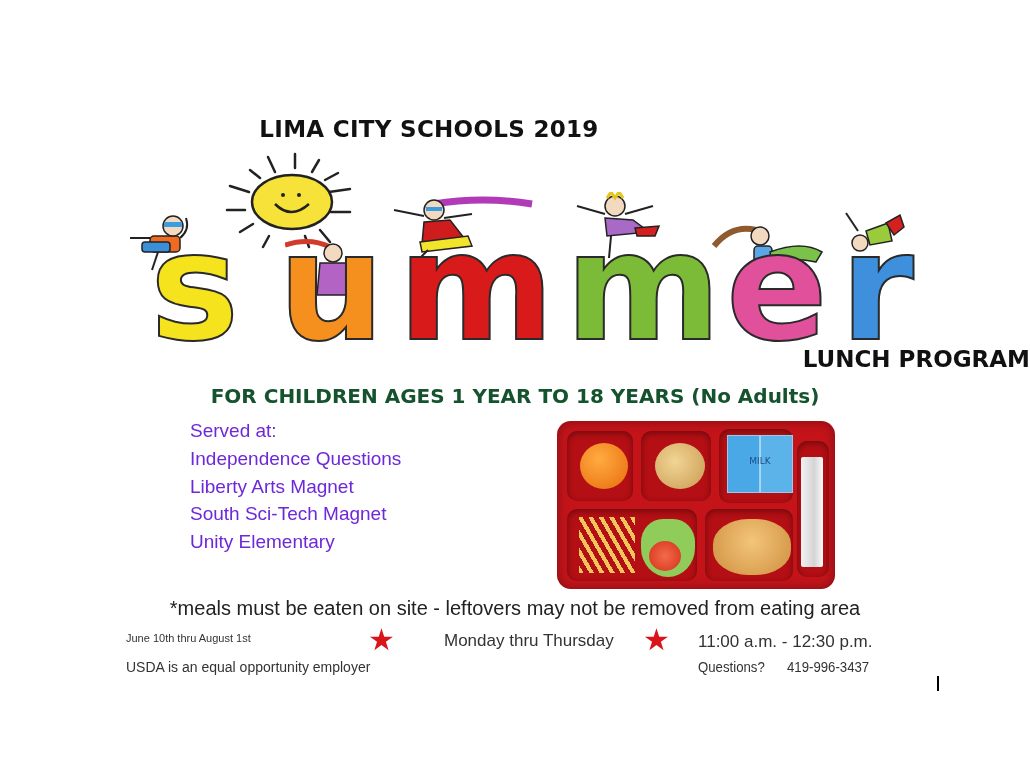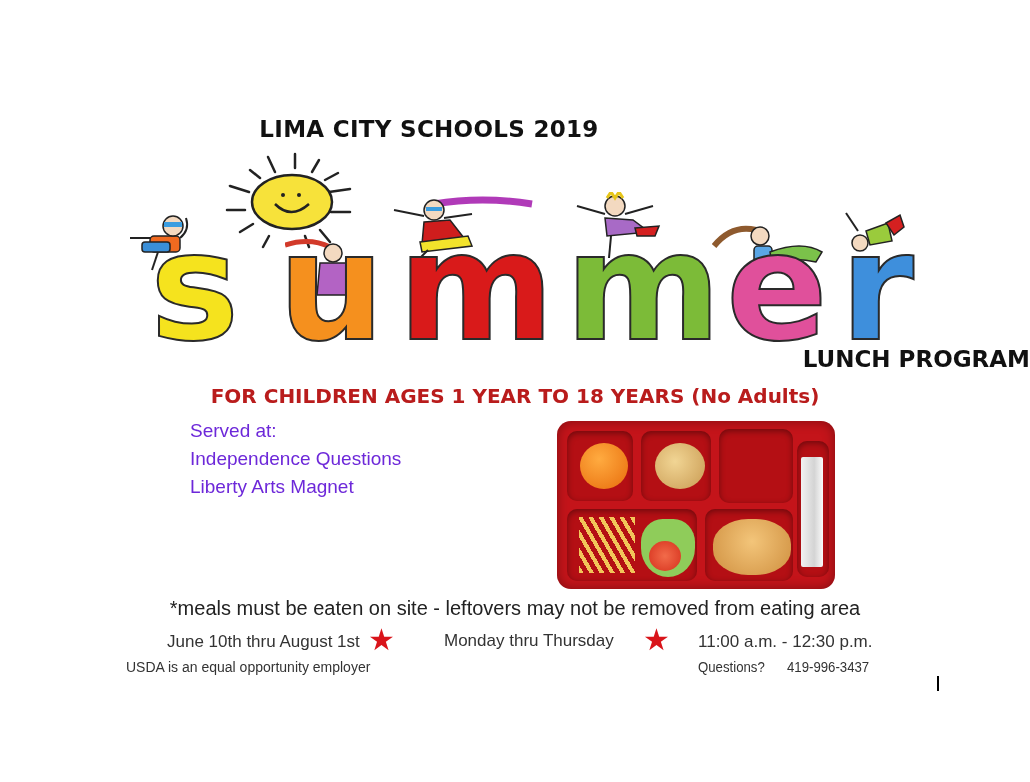--- a/index.html
+++ b/index.html
@@ -2,21 +2,21 @@
 <html><head>
 <meta charset="utf-8">
 <style>
   html, body { margin:0; padding:0; }
   body { width:1030px; height:782px; background:#ffffff; position:relative; overflow:hidden; font-family:"DejaVu Sans", sans-serif; }
   .abs { position:absolute; }
   .title { left:0; width:858px; top:116px; text-align:center; font-family:"DejaVu Sans", sans-serif; font-weight:bold; font-size:23px; color:#111; letter-spacing:0.3px; }
   .summer-wrap { left:0; top:140px; width:1030px; height:200px; }
   .letter { position:absolute; font-family:"DejaVu Sans", sans-serif; font-weight:bold; line-height:1; -webkit-text-stroke:2px #2a2a2a; }
   .subtitle { left:0; width:1030px; top:346px; text-align:right; font-weight:bold; font-size:23px; color:#111; }
-  .ages { left:0; width:1030px; top:384px; text-align:center; font-weight:bold; font-size:20px; color:#b91c1c; }
+  .ages { left:0; width:1030px; top:384px; text-align:center; font-weight:bold; font-size:20px; color:#14532d; }
   .served { left:190px; width:280px; top:417px; color:#6d28d9; font-family:"Liberation Sans", sans-serif; font-size:19px; line-height:27.8px; }
   .served div { white-space:nowrap; }
   .tray { left:557px; top:421px; width:278px; height:168px; background:#c4141a; border-radius:14px; box-shadow: inset 0 0 12px rgba(0,0,0,0.35); }
   .compart { position:absolute; background:#b40f14; border-radius:10px; box-shadow: inset 0 2px 6px rgba(0,0,0,0.4); }
   .note { left:0; width:1030px; top:597px; text-align:center; font-family:"Liberation Sans", sans-serif; font-size:20px; color:#222; }
   .foot { font-family:"Liberation Sans", sans-serif; color:#333; white-space:nowrap; }
   .star { color:#d9141a; font-size:30px; line-height:1; }
   .cursor { left:937px; top:676px; width:2px; height:15px; background:#000; }
 </style>
 </head>
@@ -102,41 +102,46 @@
   <span class="letter" style="left:840px;top:72px;font-size:150px;color:#3e8fdc;">r</span>
 </div>
 
 <div class="abs subtitle">LUNCH PROGRAM</div>
 <div class="abs ages">FOR CHILDREN AGES 1 YEAR TO 18 YEARS (No Adults)</div>
 
 <div class="abs served">
   <div>Served at:</div>
   <div>Independence Questions</div>
   <div>Liberty Arts Magnet</div>
+  <div>South Sci-Tech Magnet</div>
+  <div>Unity Elementary</div>
 </div>
 
 <div class="abs tray">
   <div class="compart" style="left:10px;top:10px;width:66px;height:70px;"></div>
   <div class="compart" style="left:84px;top:10px;width:70px;height:70px;"></div>
   <div class="compart" style="left:162px;top:8px;width:74px;height:74px;"></div>
   <div class="compart" style="left:10px;top:88px;width:130px;height:72px;"></div>
   <div class="compart" style="left:148px;top:88px;width:88px;height:72px;"></div>
   <div class="compart" style="left:240px;top:20px;width:32px;height:136px;"></div>
   <div style="position:absolute;left:23px;top:22px;width:48px;height:46px;border-radius:50%;background:radial-gradient(circle at 40% 35%,#ffab40,#e86d0c);"></div>
   <div style="position:absolute;left:98px;top:22px;width:50px;height:46px;border-radius:50%;background:radial-gradient(circle at 40% 40%,#f1d594,#c99a52);"></div>
+  <div style="position:absolute;left:170px;top:14px;width:64px;height:56px;background:linear-gradient(90deg,#4aa8e6 0,#4aa8e6 48%,#d9eef9 50%,#5cb3ea 52%);border:1px solid #9bc9ea;">
+    <span style="display:block;text-align:center;font-size:9px;color:#1b4f8a;margin-top:20px;">MILK</span>
+  </div>
   <div style="position:absolute;left:22px;top:96px;width:56px;height:56px;background:repeating-linear-gradient(60deg,#f2c55a 0,#f2c55a 4px,transparent 4px,transparent 9px);"></div>
   <div style="position:absolute;left:84px;top:98px;width:54px;height:58px;border-radius:40% 40% 50% 50%;background:#8fcc5a;"></div>
   <div style="position:absolute;left:92px;top:120px;width:32px;height:30px;border-radius:50%;background:radial-gradient(circle,#f26b4a,#d6301c);"></div>
   <div style="position:absolute;left:156px;top:98px;width:78px;height:56px;border-radius:45%;background:radial-gradient(circle at 50% 40%,#f3c57a,#cf8f3f);"></div>
   <div style="position:absolute;left:244px;top:36px;width:22px;height:110px;background:linear-gradient(90deg,#f2f2f2,#d4d4d4 60%,#fafafa);border-radius:2px;"></div>
 </div>
 
 <div class="abs note">*meals must be eaten on site - leftovers may not be removed from eating area</div>
 
-<div class="abs foot" style="left:126px;top:632px;font-size:17px;margin-left:41px;">June 10th thru August 1st</div>
+<div class="abs foot" style="left:126px;top:632px;font-size:11px;">June 10th thru August 1st</div>
 <div class="abs star" style="left:368px;top:625px;">★</div>
 <div class="abs foot" style="left:444px;top:631px;font-size:17px;">Monday thru Thursday</div>
 <div class="abs star" style="left:643px;top:625px;">★</div>
 <div class="abs foot" style="left:698px;top:632px;font-size:17px;">11:00 a.m. - 12:30 p.m.</div>
 <div class="abs foot" style="left:126px;top:659px;font-size:14px;">USDA is an equal opportunity employer</div>
 <div class="abs foot" style="left:698px;top:658px;font-size:15px;transform:scaleX(0.88);transform-origin:left;">Questions?</div>
 <div class="abs foot" style="left:787px;top:658px;font-size:15px;transform:scaleX(0.88);transform-origin:left;">419-996-3437</div>
 
 <div class="abs cursor"></div>
 

